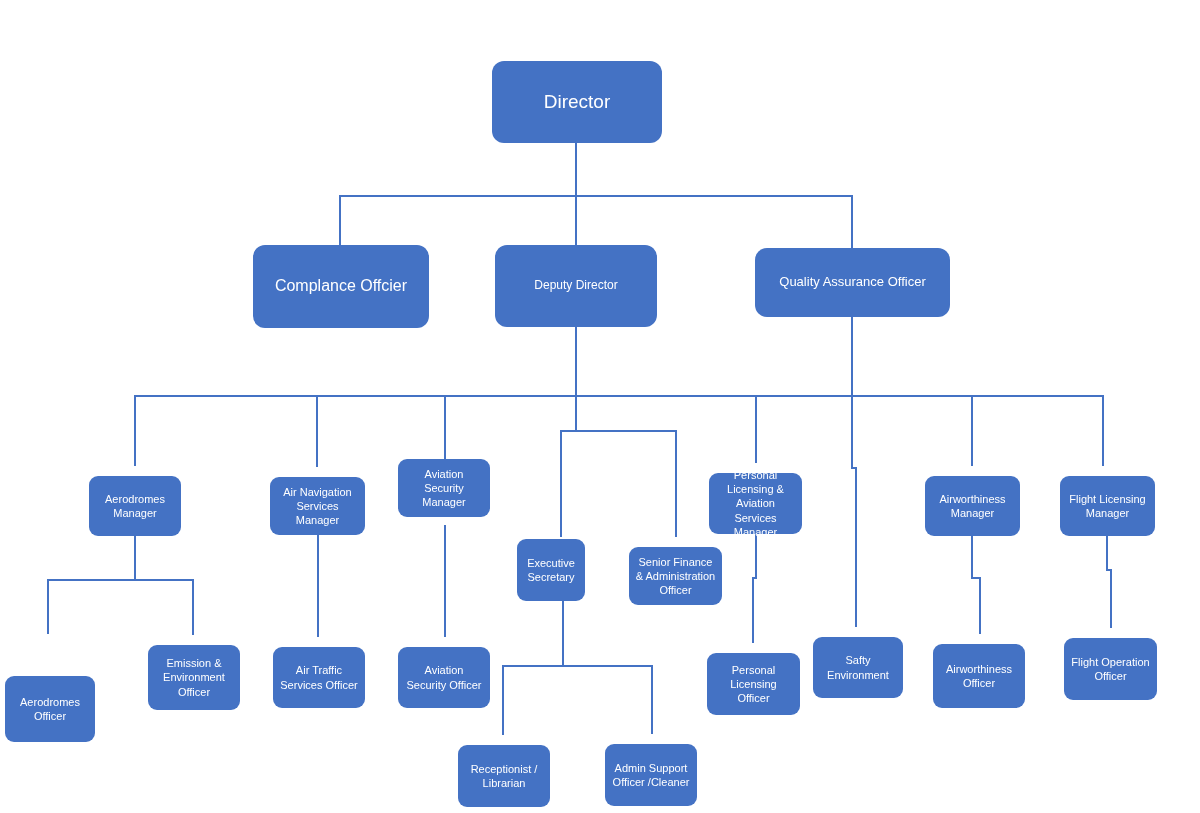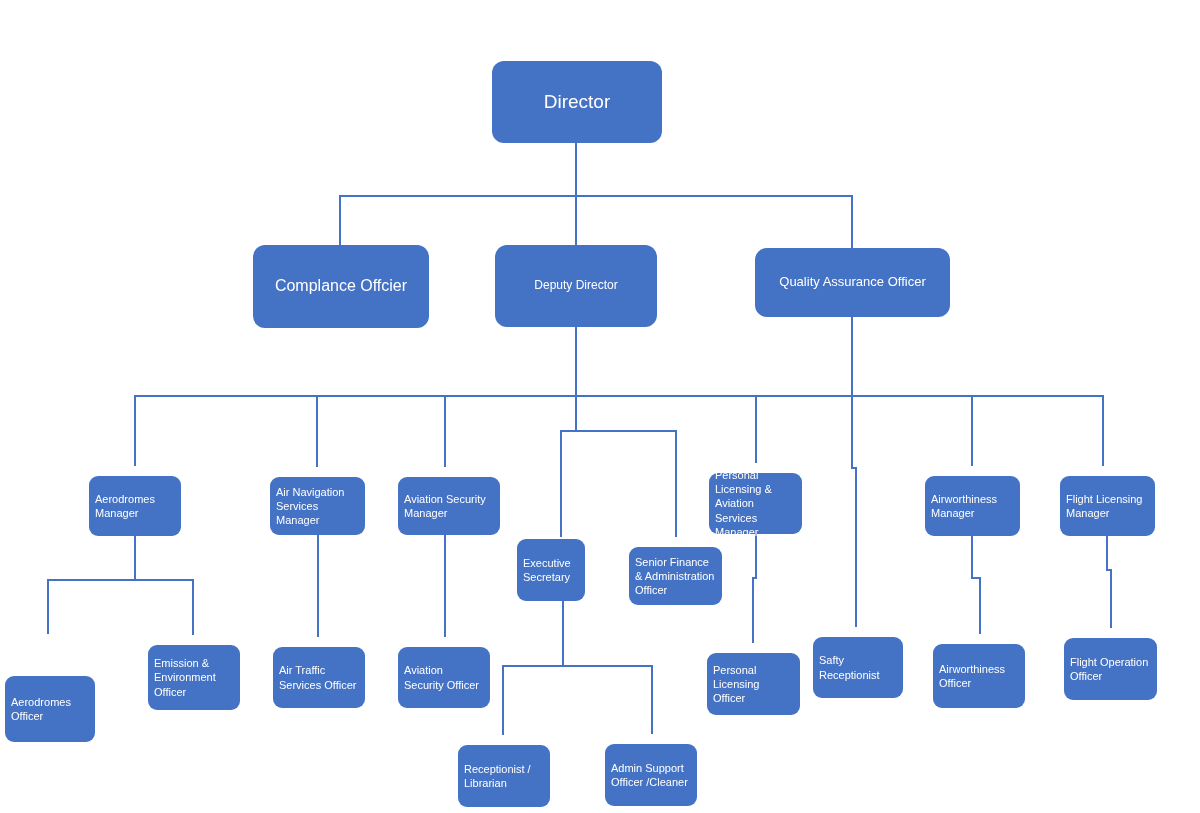--- a/index.html
+++ b/index.html
@@ -4,21 +4,21 @@
 <style>
   html,body{margin:0;padding:0;background:#ffffff;}
   #canvas{
     position:relative;width:1200px;height:813px;background:#ffffff;
     font-family:"Liberation Sans",sans-serif;overflow:hidden;
   }
   #lines{position:absolute;left:0;top:0;width:1200px;height:813px;}
   #lines path{fill:none;stroke:#4472C4;stroke-width:2;}
   .node{
     position:absolute;display:flex;align-items:center;justify-content:center;
-    background:#4472C4;color:#ffffff;text-align:left;box-sizing:border-box;
+    background:#4472C4;color:#ffffff;text-align:center;box-sizing:border-box;
     padding:4px 6px;line-height:1.28;
   }
   .node.big{border-radius:12px;font-weight:400;}
   .node.small{border-radius:9px;font-size:11px;margin-top:10px;}
 </style>
 </head>
 <body>
 
 <div id="canvas">
 
@@ -55,31 +55,31 @@
   </svg>
 
   <div class="node big" style="left:492px;top:61px;width:170px;height:82px;font-size:19px">Director</div>
 
   <div class="node big" style="left:253px;top:245px;width:176px;height:83px;font-size:16px">Complance Offcier</div>
   <div class="node big" style="left:495px;top:245px;width:162px;height:82px;font-size:12px">Deputy Director</div>
   <div class="node big" style="left:755px;top:248px;width:195px;height:69px;font-size:13px">Quality Assurance Officer</div>
 
   <div class="node small" style="left:89px;top:466px;width:92px;height:60px">Aerodromes Manager</div>
   <div class="node small" style="left:270px;top:467px;width:95px;height:58px">Air Navigation Services Manager</div>
-  <div class="node small" style="left:398px;top:467px;width:102px;height:58px">Aviation Security Manager</div>
+  <div class="node small" style="left:398px;top:449px;width:92px;height:58px">Aviation Security Manager</div>
   <div class="node small" style="left:517px;top:529px;width:68px;height:62px">Executive Secretary</div>
   <div class="node small" style="left:629px;top:537px;width:93px;height:58px">Senior Finance &amp; Administration Officer</div>
   <div class="node small" style="left:709px;top:463px;width:93px;height:61px">Personal Licensing &amp; Aviation Services Manager</div>
   <div class="node small" style="left:925px;top:466px;width:95px;height:60px">Airworthiness Manager</div>
   <div class="node small" style="left:1060px;top:466px;width:95px;height:60px">Flight Licensing Manager</div>
 
   <div class="node small" style="left:5px;top:666px;width:90px;height:66px">Aerodromes Officer</div>
   <div class="node small" style="left:148px;top:635px;width:92px;height:65px">Emission &amp; Environment Officer</div>
   <div class="node small" style="left:273px;top:637px;width:92px;height:61px">Air Traffic  Services Officer</div>
   <div class="node small" style="left:398px;top:637px;width:92px;height:61px">Aviation Security Officer</div>
   <div class="node small" style="left:458px;top:735px;width:92px;height:62px">Receptionist / Librarian</div>
   <div class="node small" style="left:605px;top:734px;width:92px;height:62px">Admin Support Officer /Cleaner</div>
   <div class="node small" style="left:707px;top:643px;width:93px;height:62px">Personal Licensing Officer</div>
-  <div class="node small" style="left:813px;top:627px;width:90px;height:61px">Safty Receptionist</div>
+  <div class="node small" style="left:813px;top:627px;width:90px;height:61px">Safty Environment</div>
   <div class="node small" style="left:933px;top:634px;width:92px;height:64px">Airworthiness Officer</div>
   <div class="node small" style="left:1064px;top:628px;width:93px;height:62px">Flight Operation Officer</div>
 
 </div>
 
 </body></html>

